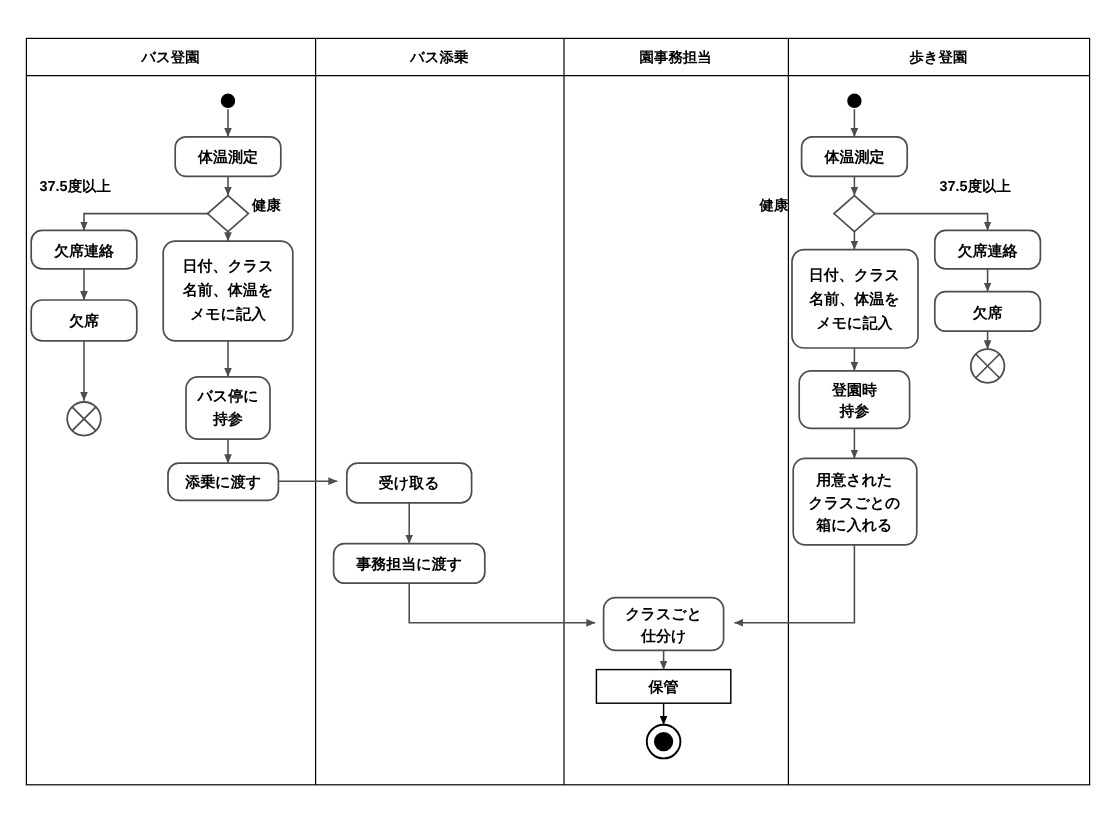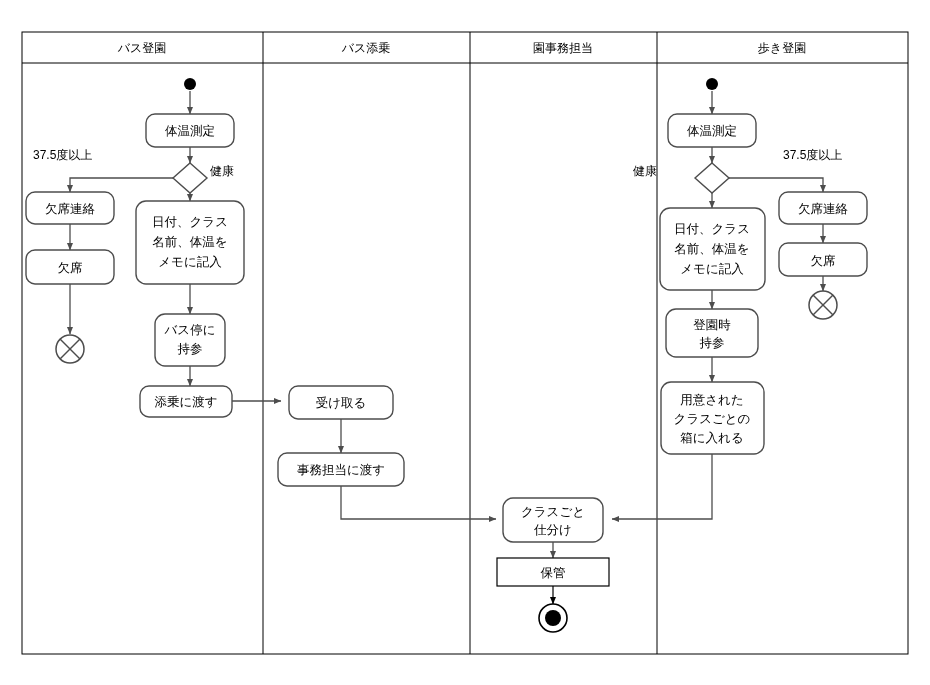--- a/index.html
+++ b/index.html
@@ -7,20 +7,21 @@
     padding: 0;
     background: #ffffff;
     font-family: "Liberation Sans", sans-serif;
   }
   #stage {
     position: relative;
     width: 930px;
     height: 685px;
     background: #ffffff;
     overflow: hidden;
+    font-weight: bold;
   }
   #svg-root {
     position: absolute;
     left: 0;
     top: 0;
   }
   .lane-title,
   .node-label {
     font-family: "Liberation Sans", sans-serif;
     fill: #000000;

